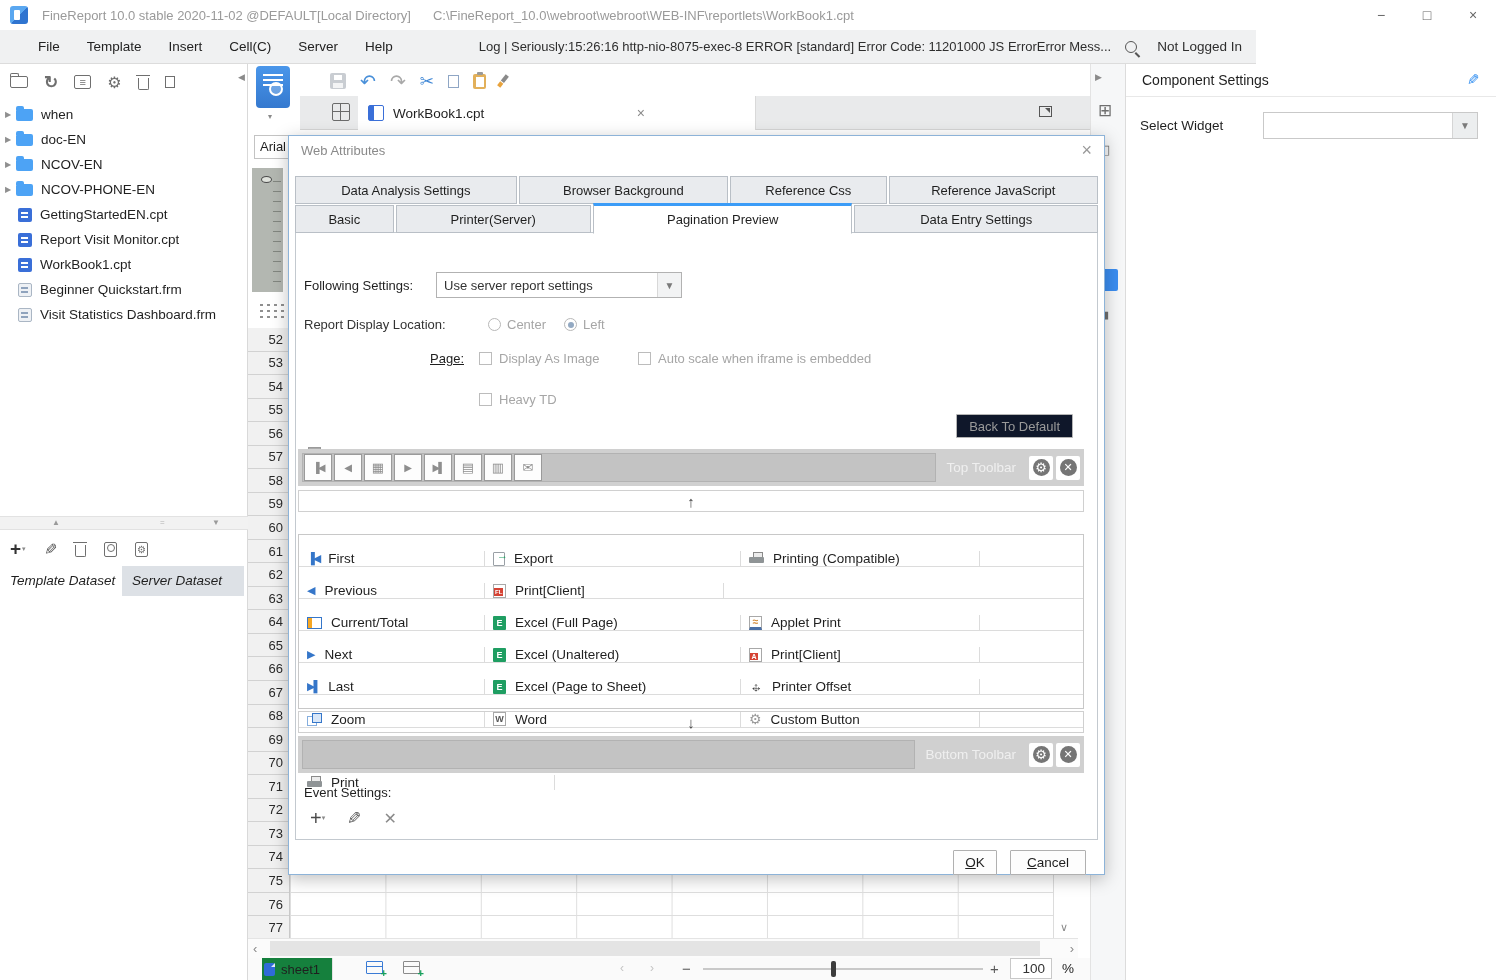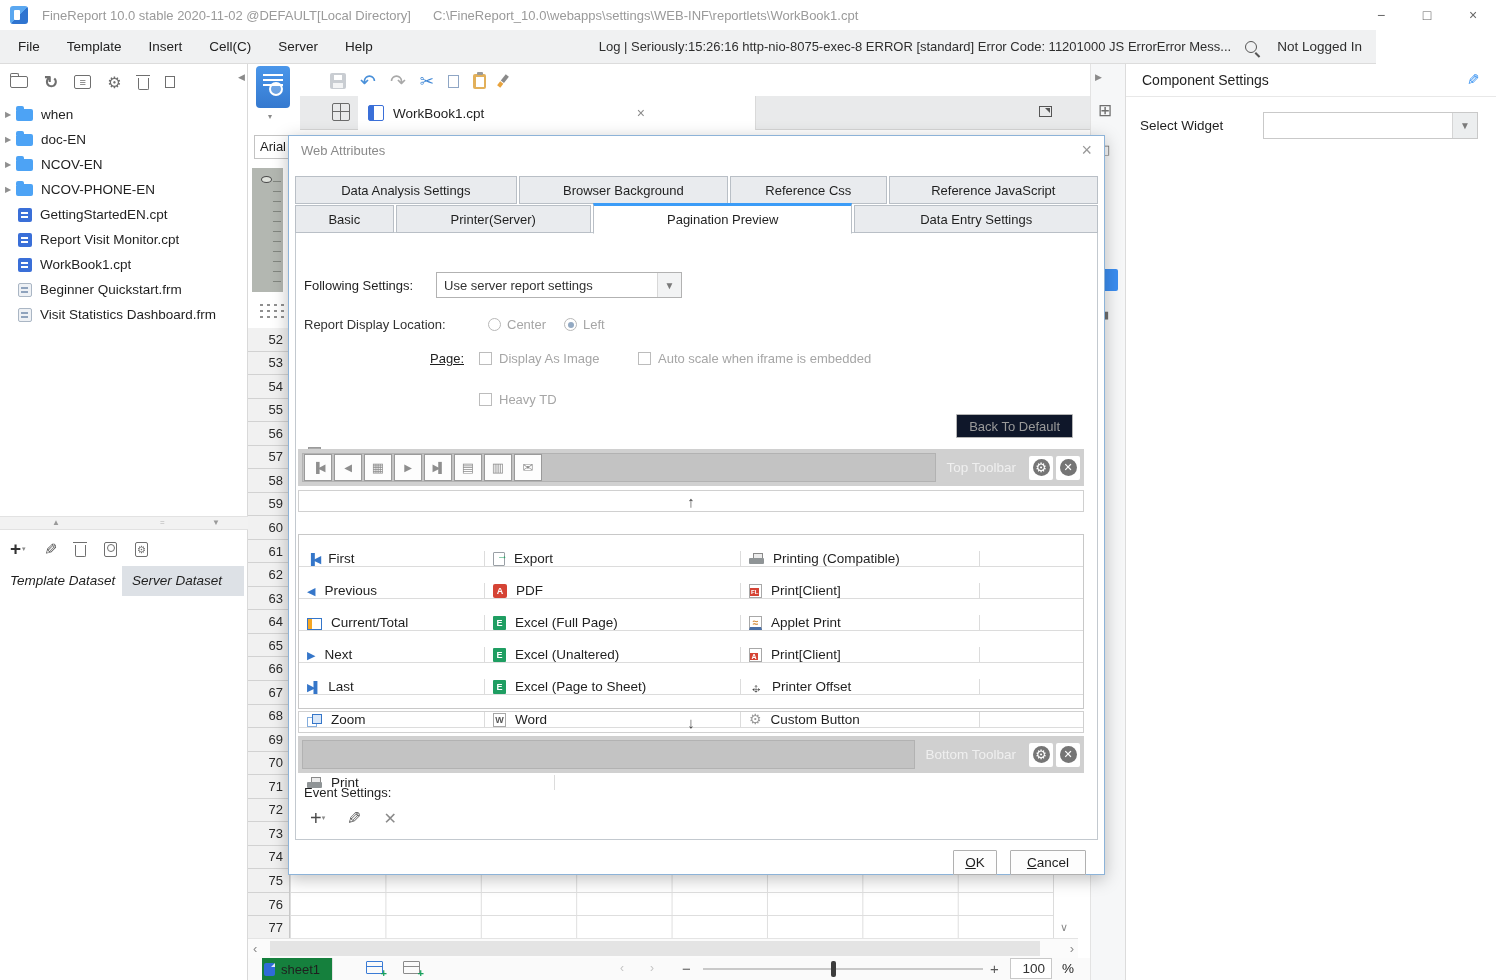--- a/index.html
+++ b/index.html
@@ -8,21 +8,21 @@
 
 
 #titlebar { position:absolute; left:0; top:0; width:1496px; height:30px; background:#fff; display:flex; align-items:center; }
 #fr-logo { width:18px; height:18px; margin-left:10px; border-radius:3px; background:linear-gradient(135deg,#5aa7f0 0 50%,#2f74d0 50% 100%); position:relative; }
 #fr-logo::after { content:""; position:absolute; left:4px; top:4px; width:6px; height:10px; background:#fff; border-radius:1px; }
 .tb-text { color:#9a9a9a; font-size:13px; margin-left:14px; white-space:nowrap; }
 #win-btns { margin-left:auto; display:flex; }
 .win-btn { width:46px; height:30px; display:flex; align-items:center; justify-content:center; color:#666; font-size:14px; }
 
 
-#menubar { position:absolute; left:0; top:30px; width:1376px; height:34px; background:#f0f1f2; border-bottom:1px solid #dcdcdc; display:flex; align-items:center; }
+#menubar { position:absolute; left:0; top:30px; width:1256px; height:34px; background:#f0f1f2; border-bottom:1px solid #dcdcdc; display:flex; align-items:center;padding-left:20px; }
 #menu-items { display:flex; gap:27px; padding-left:18px; }
 .menu-item { font-size:13.5px; color:#222; }
 #menu-right { margin-left:auto; display:flex; align-items:center; gap:14px; padding-right:14px; }
 #log-text { color:#2e2e2e; font-size:13px; white-space:nowrap; }
 #search-icon { width:12px; height:12px; border:1.6px solid #555; border-radius:50%; position:relative; }
 #search-icon::after { content:""; position:absolute; left:10px; top:10px; width:6px; height:1.6px; background:#555; transform:rotate(45deg); transform-origin:0 0; }
 #login-status { color:#2e2e2e; font-size:13.5px; margin-left:6px; }
 
 
 #leftpanel { position:absolute; left:0; top:64px; width:248px; height:916px; background:#fff; border-right:1px solid #d9d9d9; }
@@ -243,40 +243,40 @@
 .strip .strip-label { color:#efefef; font-size:13.5px; margin:0 10px; }
 .strip-btn { width:24px; height:24px; background:#fff; display:flex; align-items:center; justify-content:center; margin-left:3px; border-radius:2px; }
 .strip-btn .circ { width:17px; height:17px; border-radius:50%; background:#757575; color:#fff; display:flex; align-items:center; justify-content:center; font-size:11px; }
 .strip-btn .circ.g { font-size:13px; }
 .arrow-row { position:absolute; left:2px; width:786px; height:22px; border:1px solid #d0d0d0; display:flex; align-items:center; justify-content:center; color:#4a4a4a; font-size:15px; font-weight:bold; }
 #arrow-up { top:257px; }
 #arrow-down { top:478px; }
 #toolbar-button-table { position:absolute; left:2px; top:301px; width:786px; height:175px; border:1px solid #c8c8c8; display:flex; flex-direction:column; }
 .btr { flex:1; display:flex; border-bottom:1px solid #dcdcdc; }
 .btr:last-child { border-bottom:none;flex-direction:column; }
-.btd { display:flex; align-items:flex-end; gap:9px; padding-left:8px; border-right:1px solid #dcdcdc; overflow:hidden;margin-top:16px; }
+.btd { display:flex; align-items:center; gap:9px; padding-left:8px; border-right:1px solid #dcdcdc; overflow:hidden;margin-top:16px; }
 .btd.c1 { width:186px; } .btd.c2 { width:256px; } .btd.c3 { width:239px; } .btd.c4 { flex:1; border-right:none; }
 .btl { font-size:13.5px; color:#1f1f1f; white-space:nowrap; }
 #ev-label { position:absolute; left:8px; top:552px; font-size:13px; color:#1f1f1f; }
 #event-icons { position:absolute; left:14px; top:572px; display:flex; gap:22px; align-items:center; height:26px; }
 #dlg-footer { position:absolute; left:0; top:712px; width:100%; height:28px; display:flex; justify-content:flex-end; align-items:center; gap:13px; padding-right:18px; }
 .dlg-btn { display:inline-block; height:25px; line-height:23px; border:1px solid #b0b0b0; background:#fdfdfd; font-size:13.5px; color:#1f1f1f; text-align:center; border-radius:1px; font-family:"Liberation Sans",sans-serif; }
 .dlg-btn::first-letter { text-decoration:underline; }
 #btn-ok { width:44px; }
 #btn-cancel { width:76px; }
 </style>
 </head>
 <body>
 
 <div id="app">
 
   <div id="titlebar">
     <div id="fr-logo"></div>
     <span class="tb-text">FineReport 10.0 stable 2020-11-02 @DEFAULT[Local Directory]</span>
-    <span class="tb-text" style="margin-left:22px;">C:\FineReport_10.0\webapps\settings\WEB-INF\reportlets\WorkBook1.cpt</span>
+    <span class="tb-text" style="margin-left:22px;">C:\FineReport_10.0\webroot\webroot\WEB-INF\reportlets\WorkBook1.cpt</span>
     <div id="win-btns">
       <div class="win-btn">−</div>
       <div class="win-btn">□</div>
       <div class="win-btn">×</div>
     </div>
   </div>
 
   <div id="menubar">
     <div id="menu-items">
         <div class="menu-item">File</div>
@@ -598,24 +598,20 @@
               <span class="gi ic-printer"></span>
               <span class="btl">Printing (Compatible)</span>
             </div>
             <div class="btd c4"></div>
           </div>
           <div class="btr">
             <div class="btd c1">
               <span class="gi ic-previous"></span>
               <span class="btl">Previous</span>
             </div>
-            <div class="btd c2">
-              <span class="gi ic-pdf"></span>
-              <span class="btl">PDF</span>
-            </div>
             <div class="btd c3">
               <span class="gi ic-flash-print"></span>
               <span class="btl">Print[Client]</span>
             </div>
             <div class="btd c4"></div>
           </div>
           <div class="btr">
             <div class="btd c1">
               <span class="gi ic-current-total"></span>
               <span class="btl">Current/Total</span>

